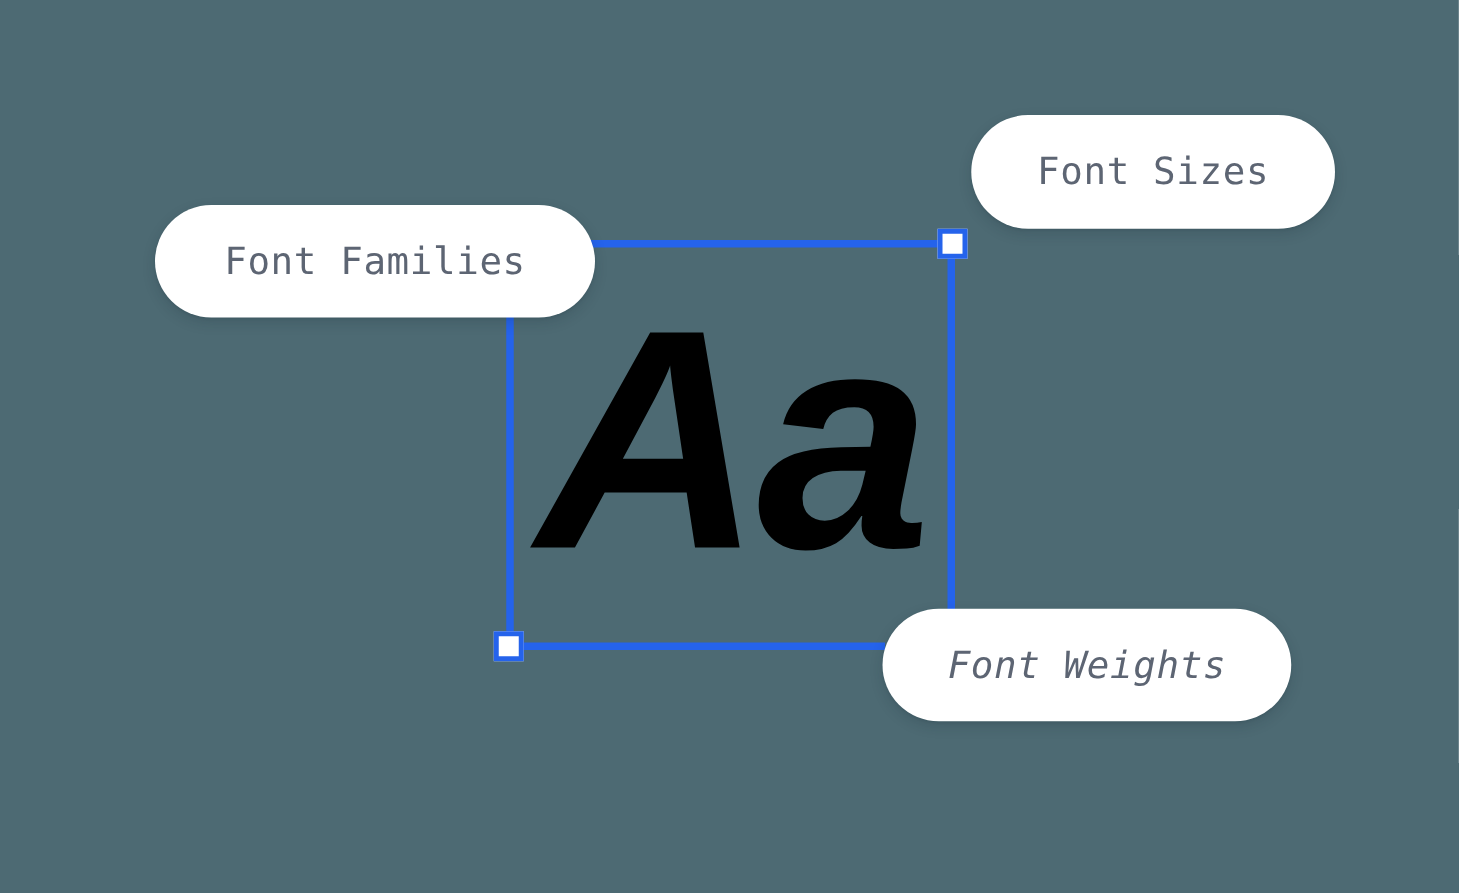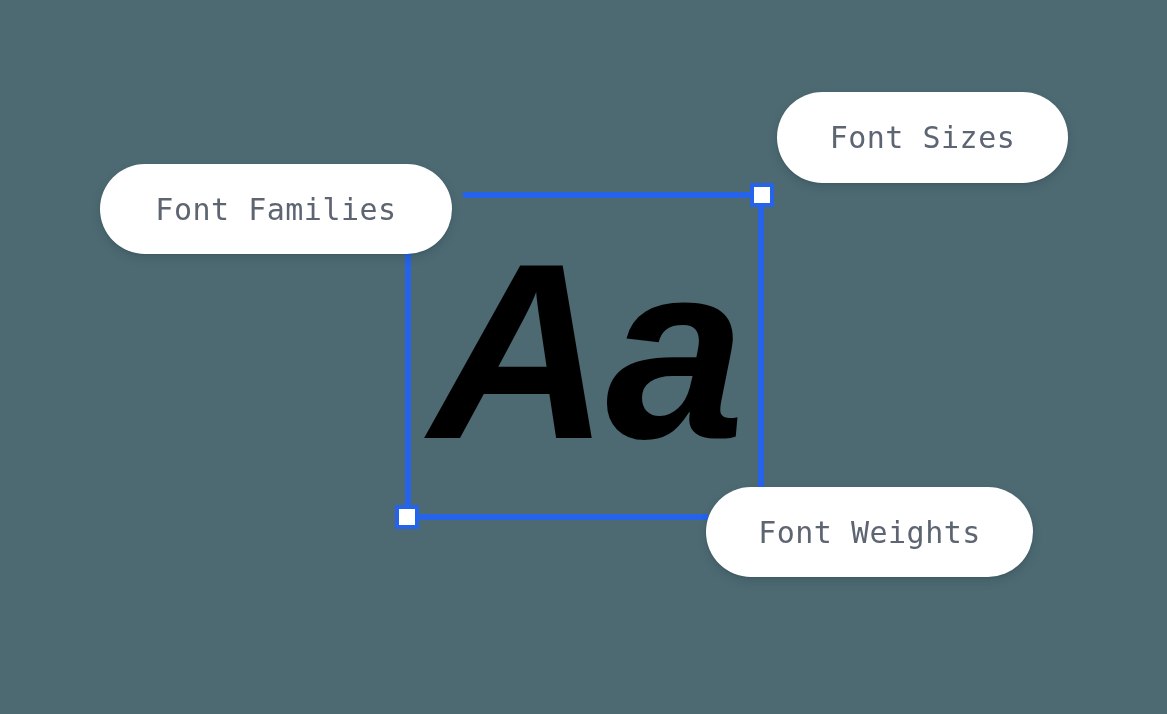--- a/index.html
+++ b/index.html
@@ -82,23 +82,23 @@
     font-size: 30px;
     letter-spacing: 0.5px;
     white-space: nowrap;
     user-select: none;
   }
 
   .pill-label {
     display: block;
   }
 
-  #pill-font-families { left: 100px;  top: 164px; width: 352px; height: 90px; }
+  #pill-font-families { left: 124px;  top: 164px; width: 352px; height: 90px; }
   #pill-font-sizes    { left: 777px;  top: 92px;  width: 291px; height: 91px; }
-  #pill-font-weights  { left: 706px;  top: 487px; width: 327px; height: 90px; }
+  #pill-font-weights  { left: 706px;  top: 487px; width: 327px; height: 90px; font-style: italic; }
   #pill-line-heights  { left: 221px;  top: 540px; width: 330px; height: 90px; }
 </style>
 </head>
 <body>
 
 <div id="canvas">
 
   <div id="connectors">
     <div class="edge" style="left:463px; top:192px; width:290px; height:6px;"></div>
     <div class="edge" style="left:758px; top:195px; width:6px; height:293px;"></div>

